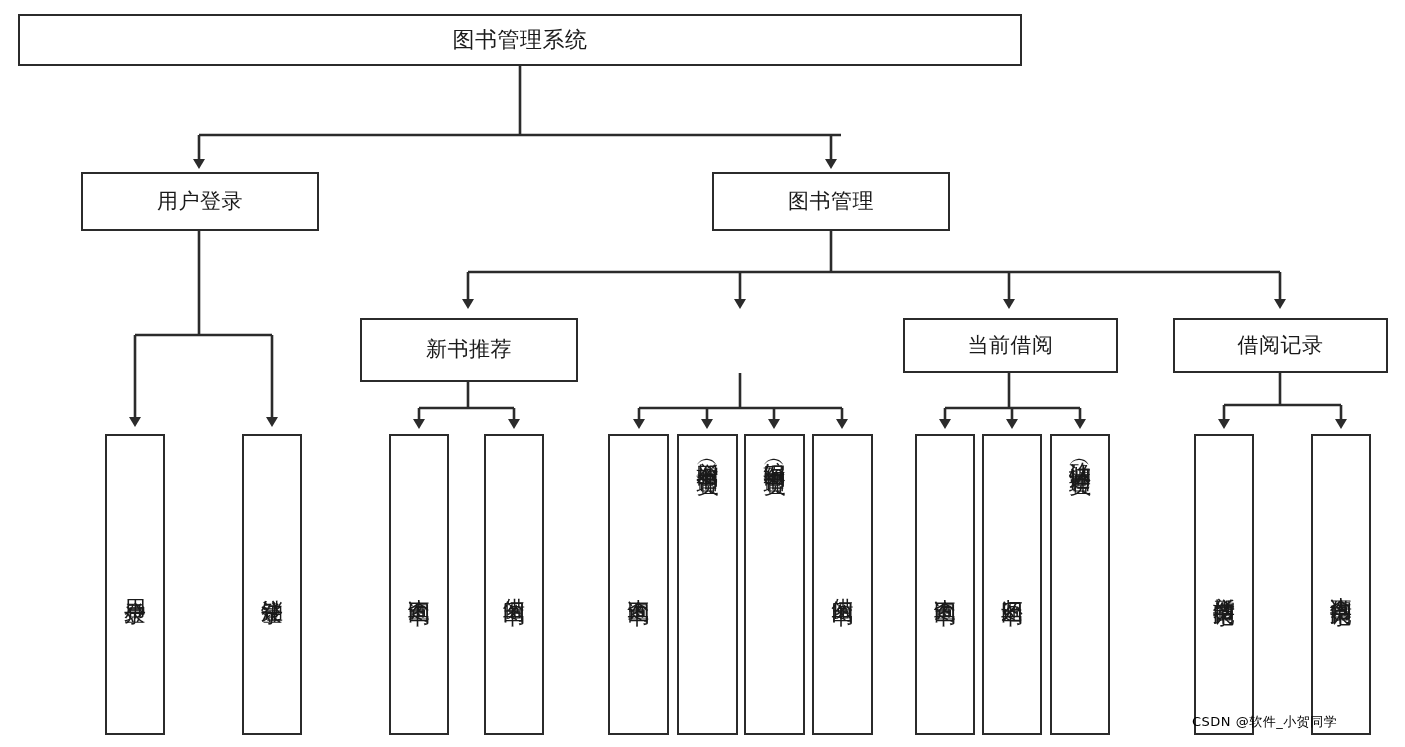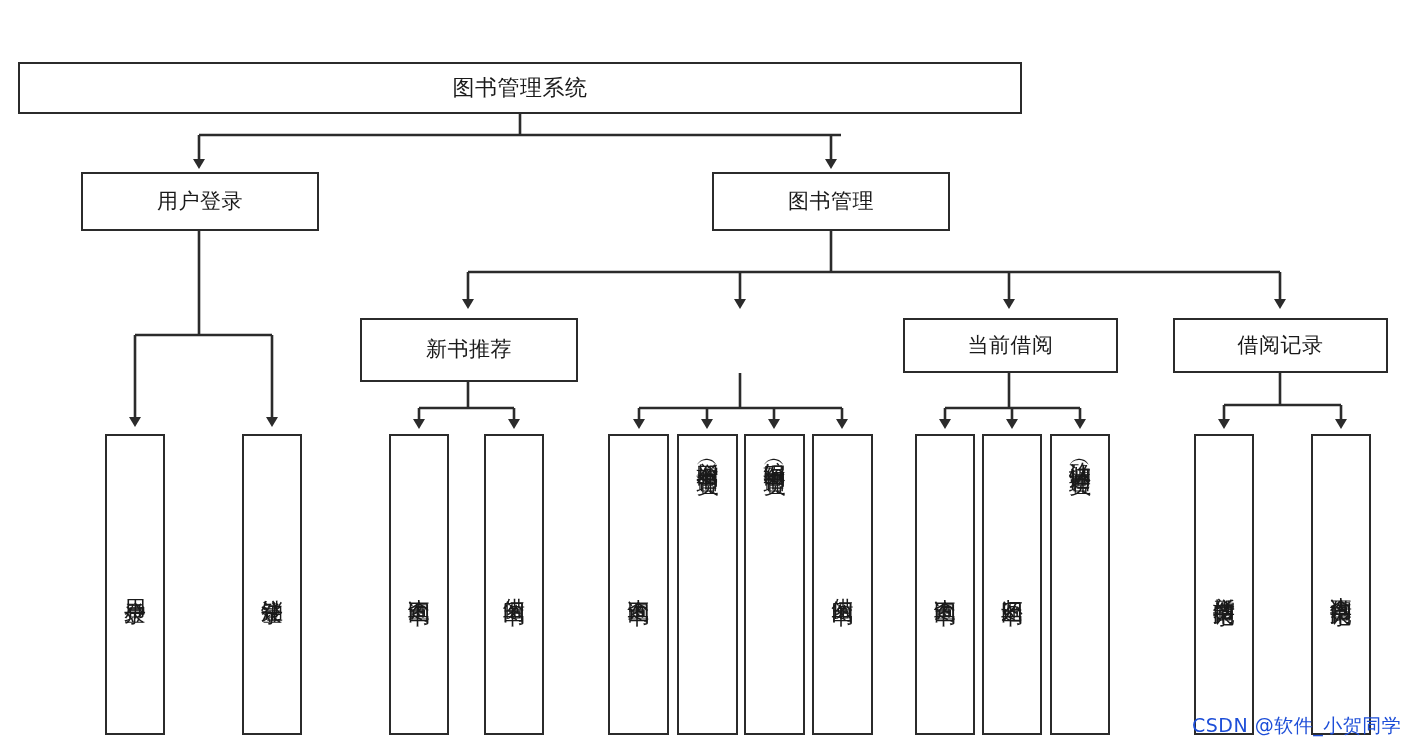--- a/index.html
+++ b/index.html
@@ -58,22 +58,22 @@
     letter-spacing: 2px;
     white-space: nowrap;
   }
   .node.vert.mid {
     align-items: center;
     padding-top: 0;
   }
   #root-node .label { font-size: 22px; }
   .watermark {
     position: absolute;
-    color: #1d4ed8;
-    font-size: 19px;
+    color: #000000;
+    font-size: 13px;
     white-space: nowrap;
     letter-spacing: 0.5px;
     font-family: "DejaVu Sans", "Liberation Sans", sans-serif;
   }
 </style>
 </head>
 <body>
 
 <div id="canvas">
 
@@ -121,21 +121,21 @@
       <path d="M1012,408 L1012,420" marker-end="url(#arrow)"></path>
       <path d="M1080,408 L1080,420" marker-end="url(#arrow)"></path>
 
       <path d="M1280,373 L1280,405"></path>
       <path d="M1224,405 L1341,405"></path>
       <path d="M1224,405 L1224,420" marker-end="url(#arrow)"></path>
       <path d="M1341,405 L1341,420" marker-end="url(#arrow)"></path>
     </g>
   </svg>
 
-  <div class="node horiz" id="root-node" style="left:18px; top:14px; width:1004px; height:52px;margin-top:48px;">
+  <div class="node horiz" id="root-node" style="left:18px; top:14px; width:1004px; height:52px;">
     <span class="label">图书管理系统</span>
   </div>
 
   <div class="node horiz" style="left:81px; top:172px; width:238px; height:59px;">
     <span class="label">用户登录</span>
   </div>
   <div class="node horiz" style="left:712px; top:172px; width:238px; height:59px;">
     <span class="label">图书管理</span>
   </div>
 

